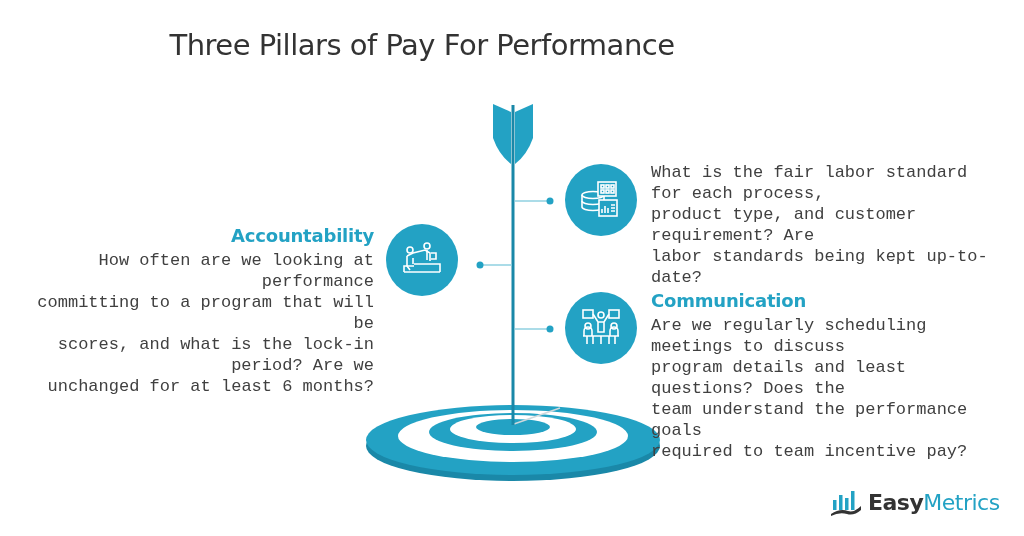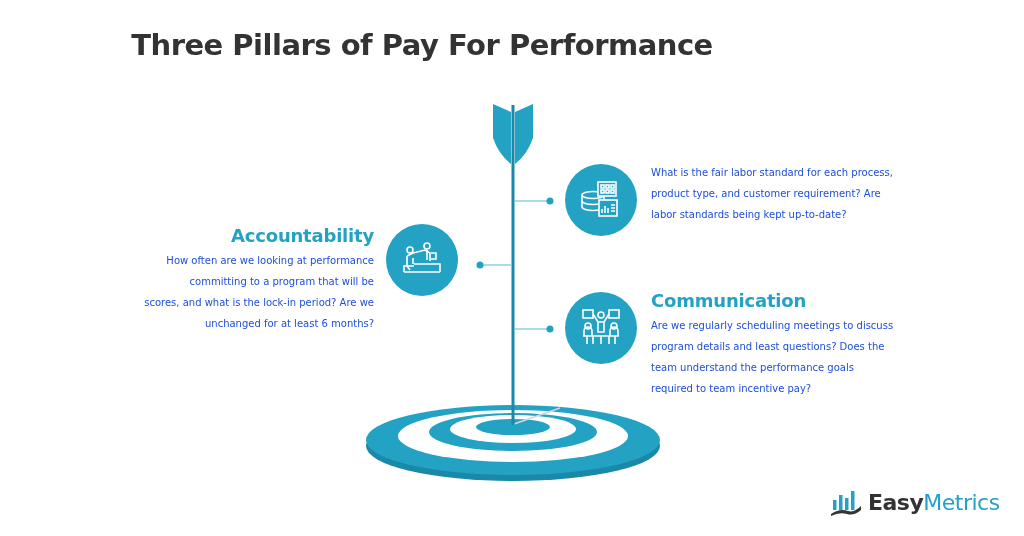--- a/index.html
+++ b/index.html
@@ -1,19 +1,19 @@
 <!DOCTYPE html>
 <html><head>
 <meta charset="utf-8">
 <style>
   html,body{margin:0;padding:0;background:#ffffff;}
   body{width:1024px;height:536px;position:relative;overflow:hidden;font-family:"DejaVu Sans","Liberation Sans",sans-serif;}
-  .title{position:absolute;left:0;top:28px;width:844px;text-align:center;font-size:29px;font-weight:bold;color:#333333;letter-spacing:-0.5px;}
+  .title{position:absolute;left:0;top:28px;width:844px;text-align:center;font-size:29px;font-weight:normal;color:#333333;letter-spacing:-0.5px;}
   .heading{font-size:18px;font-weight:bold;color:#23a2c4;margin:0 0 4px 0;letter-spacing:-0.2px;}
-  .desc{font-size:10px;line-height:21px;color:#1d4ed8;}
+  .desc{font-size:17px;line-height:21px;color:#404040;font-family:Liberation Mono, monospace;}
   .block{position:absolute;}
   .circle{position:absolute;width:72px;height:72px;border-radius:50%;background:#23a2c4;}
   .circle svg{position:absolute;left:14px;top:14px;width:44px;height:44px;}
   .logo{position:absolute;left:830px;top:488px;display:flex;align-items:center;}
   .logo .easy{font-size:22px;font-weight:bold;color:#333333;letter-spacing:-0.5px;}
   .logo .metrics{font-size:22px;color:#23a2c4;letter-spacing:-0.5px;}
 </style>
 </head>
 <body>
 

